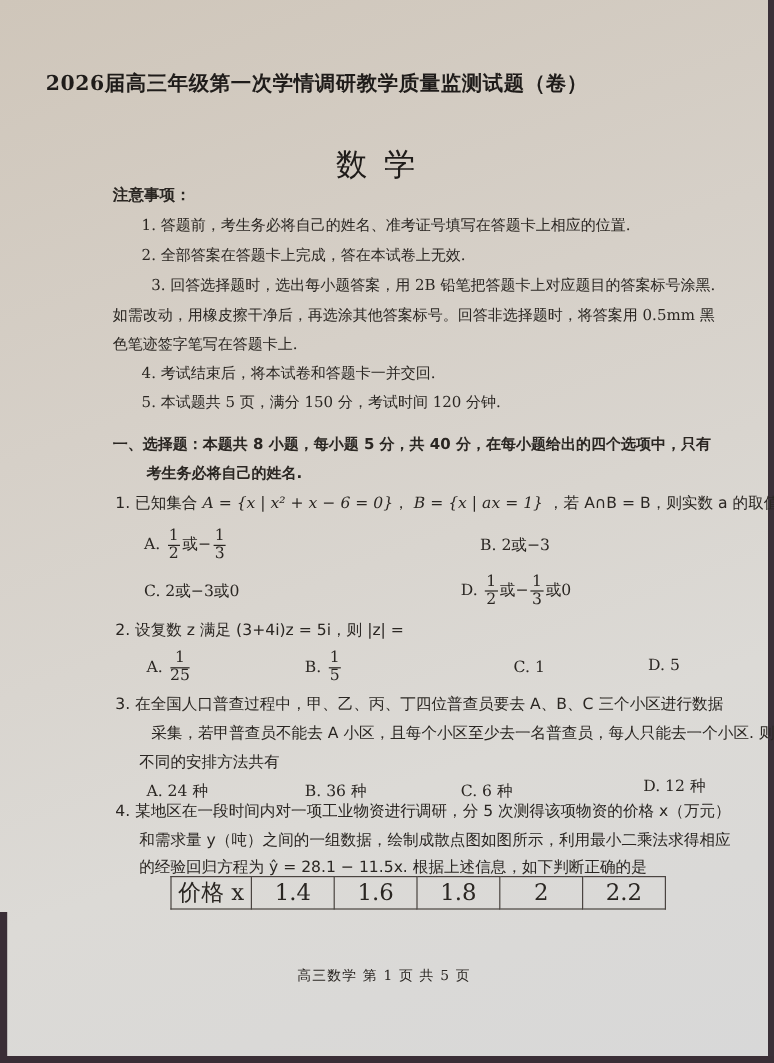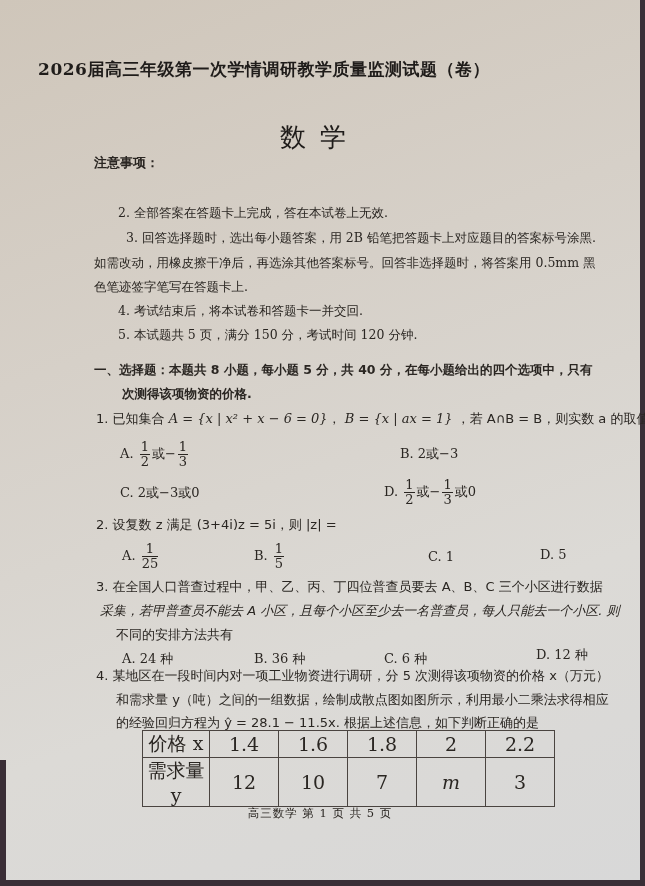--- a/index.html
+++ b/index.html
@@ -26,29 +26,30 @@
 </style>
 </head>
 <body>
 
 <div class="page">
 
   <div class="title">2026届高三年级第一次学情调研教学质量监测试题（卷）</div>
   <div class="subject">数学</div>
 
   <div class="notice-head">注意事项：</div>
+  <div class="line" style="left:118px;top:180px;">1. 答题前，考生务必将自己的姓名、准考证号填写在答题卡上相应的位置.</div>
   <div class="line" style="left:118px;top:205px;">2. 全部答案在答题卡上完成，答在本试卷上无效.</div>
   <div class="line" style="left:126px;top:230px;">3. 回答选择题时，选出每小题答案，用 2B 铅笔把答题卡上对应题目的答案标号涂黑.</div>
   <div class="line" style="left:94px;top:255px;">如需改动，用橡皮擦干净后，再选涂其他答案标号。回答非选择题时，将答案用 0.5mm 黑</div>
   <div class="line" style="left:94px;top:279px;">色笔迹签字笔写在答题卡上.</div>
   <div class="line" style="left:118px;top:303px;">4. 考试结束后，将本试卷和答题卡一并交回.</div>
   <div class="line" style="left:118px;top:327px;">5. 本试题共 5 页，满分 150 分，考试时间 120 分钟.</div>
 
   <div class="sec" style="left:94px;top:362px;font-size:12.5px;">一、选择题：本题共 8 小题，每小题 5 分，共 40 分，在每小题给出的四个选项中，只有</div>
-  <div class="sec" style="left:122px;top:386px;font-size:12.5px;">次测得该项物资的价格.</div>
+  <div class="sec" style="left:122px;top:386px;font-size:12.5px;">考生务必将自己的姓名.</div>
 
   <div class="q" style="left:96px;top:410px;">
     <span>1.</span>
     <span>已知集合</span>
     <i class="m">A = {x | x² + x − 6 = 0}</i><span>，</span>
     <i class="m">B = {x | ax = 1}</i>
     <span>，若 A∩B = B，则实数 a 的取值是</span>
   </div>
   <div class="opt" style="left:120px;top:440px;">
     <span>A.</span>
@@ -85,21 +86,21 @@
   </div>
   <div class="opt" style="left:540px;top:547px;">
     <span>D.</span>
     <span>5</span>
   </div>
 
   <div class="q" style="left:96px;top:578px;">
     <span>3.</span>
     <span>在全国人口普查过程中，甲、乙、丙、丁四位普查员要去 A、B、C 三个小区进行数据</span>
   </div>
-  <div class="q" style="left:100px;top:602px;font-style:italic;">采集，若甲普查员不能去 A 小区，且每个小区至少去一名普查员，每人只能去一个小区. 则</div>
+  <div class="q" style="left:126px;top:602px;">采集，若甲普查员不能去 A 小区，且每个小区至少去一名普查员，每人只能去一个小区. 则</div>
   <div class="q" style="left:116px;top:626px;text-align:center;">不同的安排方法共有</div>
   <div class="opt" style="left:122px;top:650px;">
     <span>A.</span>
     <span>24 种</span>
   </div>
   <div class="opt" style="left:254px;top:650px;">
     <span>B.</span>
     <span>36 种</span>
   </div>
   <div class="opt" style="left:384px;top:650px;">
@@ -121,27 +122,19 @@
   <table class="data">
     <tbody>
         <tr>
       <td style="width:66px;">价格 x</td>
       <td style="width:68px;margin-top:16px;">1.4</td>
       <td style="width:68px;">1.6</td>
       <td style="width:68px;">1.8</td>
       <td style="width:68px;">2</td>
       <td style="width:68px;">2.2</td>
     </tr>
-    <tr>
-      <td>需求量 y</td>
-      <td>12</td>
-      <td>10</td>
-      <td>7</td>
-      <td style="font-style:italic;">m</td>
-      <td>3</td>
-    </tr>
   </tbody>
     </table>
 
   <div class="footer">高三数学  第 1 页  共 5 页</div>
 </div>
 <div class="edge-left"></div>
 <div class="edge-bottom"></div>
 
 </body></html>

